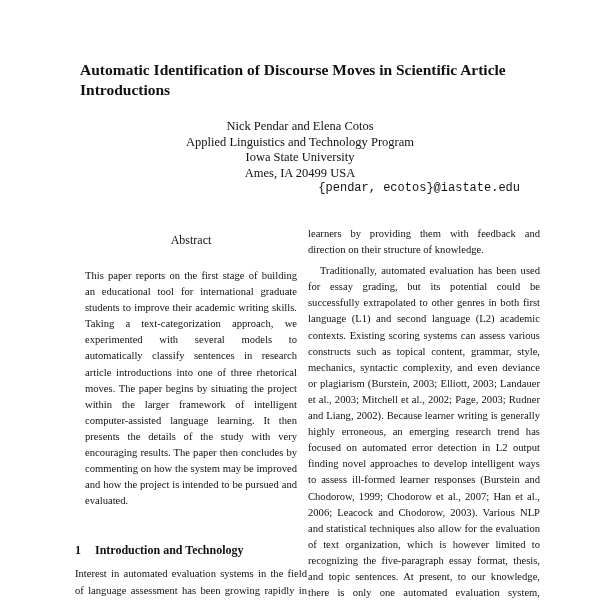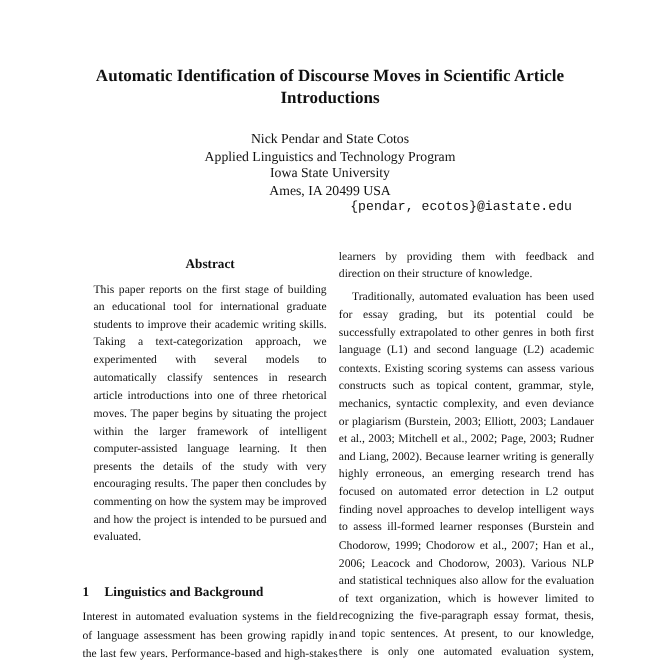--- a/index.html
+++ b/index.html
@@ -1,53 +1,53 @@
 <!DOCTYPE html>
 <html><head>
 <meta charset="utf-8">
 <style>
   html, body { margin: 0; padding: 0; background: #ffffff; }
   body { width: 600px; height: 600px; overflow: hidden; position: relative;
          font-family: "Liberation Serif", "DejaVu Serif", serif; color: #111; }
-  .title { position: absolute; left: 80px; width: 440px; top: 60px; text-align: center;
+  .title { position: absolute; left: 80px; width: 440px; top: 60px; 
            font-weight: bold; font-size: 15.5px; line-height: 20px; }
   .authors { position: absolute; left: 80px; width: 440px; top: 119px; text-align: center;
              font-size: 12.5px; line-height: 15.6px; }
   .authors b { font-weight: normal; margin-top: 25px; }
   .email { font-family: "Liberation Mono", "DejaVu Sans Mono", monospace; font-size: 12px; text-align: right; }
   .col { position: absolute; width: 232px; font-size: 10.6px; line-height: 16.1px; text-align: justify; }
   .col-left { left: 75px; top: 232px; }
   .col-right { left: 308px; top: 226px; }
-  .abstract-head { text-align: center; font-weight: bold; font-size: 12px; margin-bottom: 8px; line-height: 16px; }
+  .abstract-head { text-align: center; font-weight: normal; font-size: 12px; margin-bottom: 20px; line-height: 16px; }
   .abstract { padding: 0 10px; }
   .section-head { font-weight: bold; font-size: 12px; margin-top: 33px; margin-bottom: 8px; line-height: 16px; }
   .section-head .num { display: inline-block; width: 20px; }
   p { margin: 0; }
   .indent { text-indent: 12px; margin-top: 5px; }
 </style>
 </head>
 <body>
 
 <div class="title">Automatic Identification of Discourse Moves in Scientific Article Introductions</div>
 
 <div class="authors">
   <div>
-    <b>Nick Pendar</b><span> and </span><b>State Cotos</b>
+    <b>Nick Pendar</b><span> and </span><b>Elena Cotos</b>
   </div>
   <div>Applied Linguistics and Technology Program</div>
   <div>Iowa State University</div>
   <div>Ames, IA 20499 USA</div>
   <div class="email">{pendar, ecotos}@iastate.edu</div>
 </div>
 
 <div class="col col-left">
   <div class="abstract-head">Abstract</div>
   <p class="abstract">This paper reports on the first stage of building an educational tool for international graduate students to improve their academic writing skills. Taking a text-categorization approach, we experimented with several models to automatically classify sentences in research article introductions into one of three rhetorical moves. The paper begins by situating the project within the larger framework of intelligent computer-assisted language learning. It then presents the details of the study with very encouraging results. The paper then concludes by commenting on how the system may be improved and how the project is intended to be pursued and evaluated.</p>
   <div class="section-head">
-    <span class="num">1</span><span>Linguistics and Background</span>
+    <span class="num">1</span><span>Introduction and Technology</span>
   </div>
   <p>Interest in automated evaluation systems in the field of language assessment has been growing rapidly in the last few years. Performance-based and high-stakes standardized tests (e.g., ACT, GMAT, TOEFL, etc.) have employed such systems due to their potential to yield evidence about the learners' language proficiency and/or subject matter mastery based on analyses of their constructed responses. Automated writing evaluation applications are also beginning to draw the attention of pedagogues who</p>
 </div>
 
 <div class="col col-right">
   <p>learners by providing them with feedback and direction on their structure of knowledge.</p>
   <p class="indent">Traditionally, automated evaluation has been used for essay grading, but its potential could be successfully extrapolated to other genres in both first language (L1) and second language (L2) academic contexts. Existing scoring systems can assess various constructs such as topical content, grammar, style, mechanics, syntactic complexity, and even deviance or plagiarism (Burstein, 2003; Elliott, 2003; Landauer et al., 2003; Mitchell et al., 2002; Page, 2003; Rudner and Liang, 2002). Because learner writing is generally highly erroneous, an emerging research trend has focused on automated error detection in L2 output finding novel approaches to develop intelligent ways to assess ill-formed learner responses (Burstein and Chodorow, 1999; Chodorow et al., 2007; Han et al., 2006; Leacock and Chodorow, 2003). Various NLP and statistical techniques also allow for the evaluation of text organization, which is however limited to recognizing the five-paragraph essay format, thesis, and topic sentences. At present, to our knowledge, there is only one automated evaluation system, AntMover (Anthony and Lashkia, 2003), that applies intelligent technological possibilities to the genre of research reports—a major challenge for new non-native speaker (NNS) members of academia. AntMover is able to automatically identify the structure of abstracts in various fields and</p>
 </div>
 
 </body></html>

